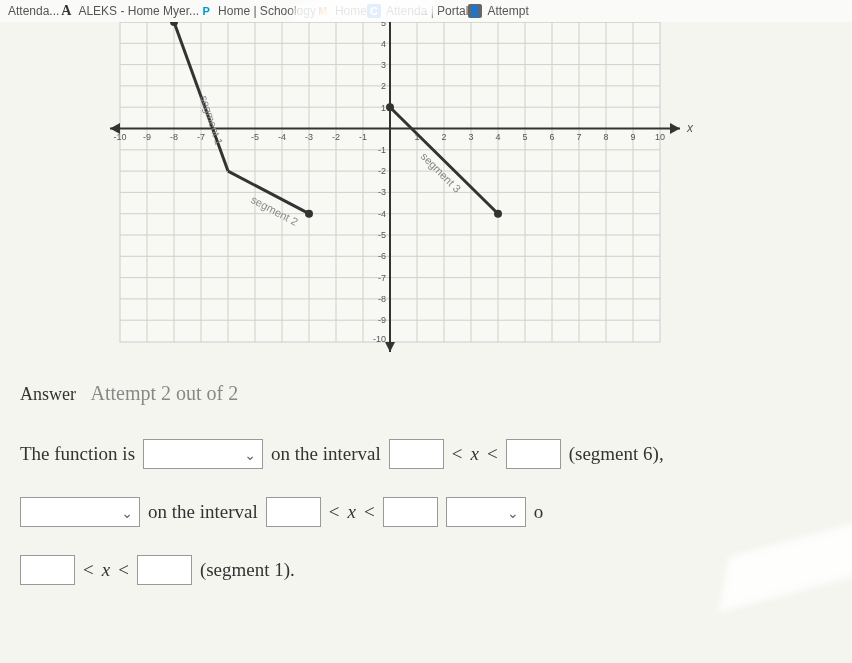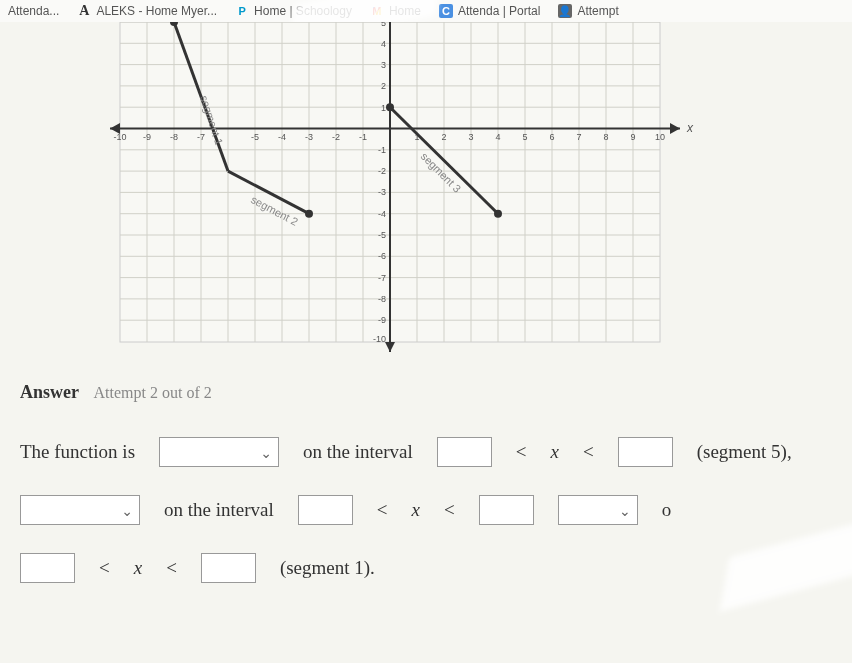--- a/index.html
+++ b/index.html
@@ -7,21 +7,21 @@
       font-family: Georgia, 'Times New Roman', serif;
       background: #f5f5f0;
       width: 852px;
       height: 663px;
       overflow: hidden;
       position: relative;
     }
     .bookmarks {
       display: flex;
       align-items: center;
-      gap: 18px;
+      gap: 0;
       padding: 4px 8px;
       font-family: Arial, sans-serif;
       font-size: 12px;
       color: #555;
       background: #fafaf8;
     }
     .bookmark {
       display: flex;
       align-items: center;
       gap: 5px;
@@ -57,28 +57,28 @@
     svg { display: block; }
 
     .answer-section {
       padding: 30px 20px 10px 20px;
       font-size: 18px;
       color: #333;
     }
     .answer-header {
       margin-bottom: 30px;
     }
-    .answer-label { font-weight: bold; }
-    .attempt { color: #888; font-size: 16px; margin-left: 10px; }
+    .answer-label { font-weight: normal; }
+    .attempt { color: #888; font-size: 20px; margin-left: 10px; }
 
     .fill-row {
       display: flex;
       align-items: center;
       flex-wrap: wrap;
-      gap: 24px;
+      gap: 8px;
       margin-bottom: 20px;
       font-size: 19px;
       line-height: 2;
     }
     .dropdown {
       border: 1px solid #999;
       background: #fff;
       padding: 4px 22px 4px 8px;
       min-width: 120px;
       height: 30px;
@@ -270,21 +270,21 @@
 
   <div class="fill-row">
     <span>The function is</span>
     <span class="dropdown"></span>
     <span>on the interval</span>
     <span class="input-box"></span>
     <span>&lt;</span>
     <span class="math-var">x</span>
     <span>&lt;</span>
     <span class="input-box"></span>
-    <span class="paren">(segment 5),</span>
+    <span class="paren">(segment 6),</span>
   </div>
 
   <div class="fill-row">
     <span class="dropdown"></span>
     <span>on the interval</span>
     <span class="input-box"></span>
     <span>&lt;</span>
     <span class="math-var">x</span>
     <span>&lt;</span>
     <span class="input-box"></span>

